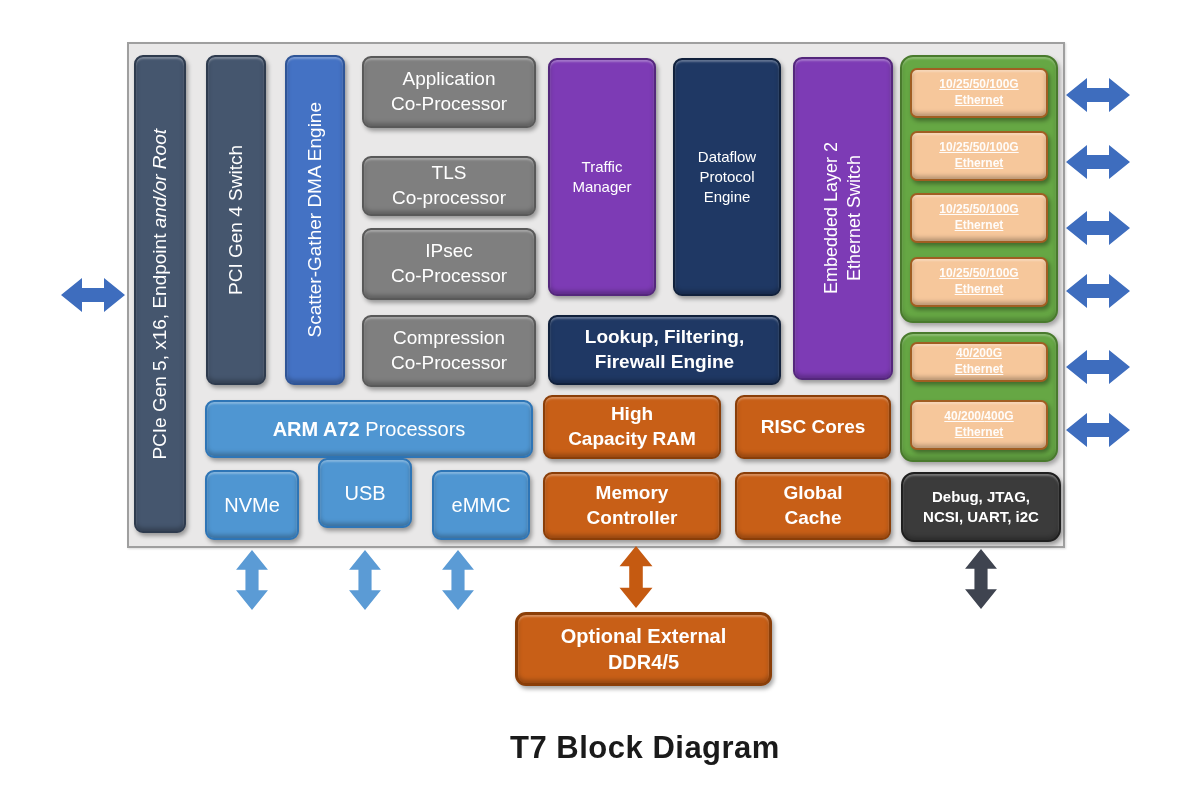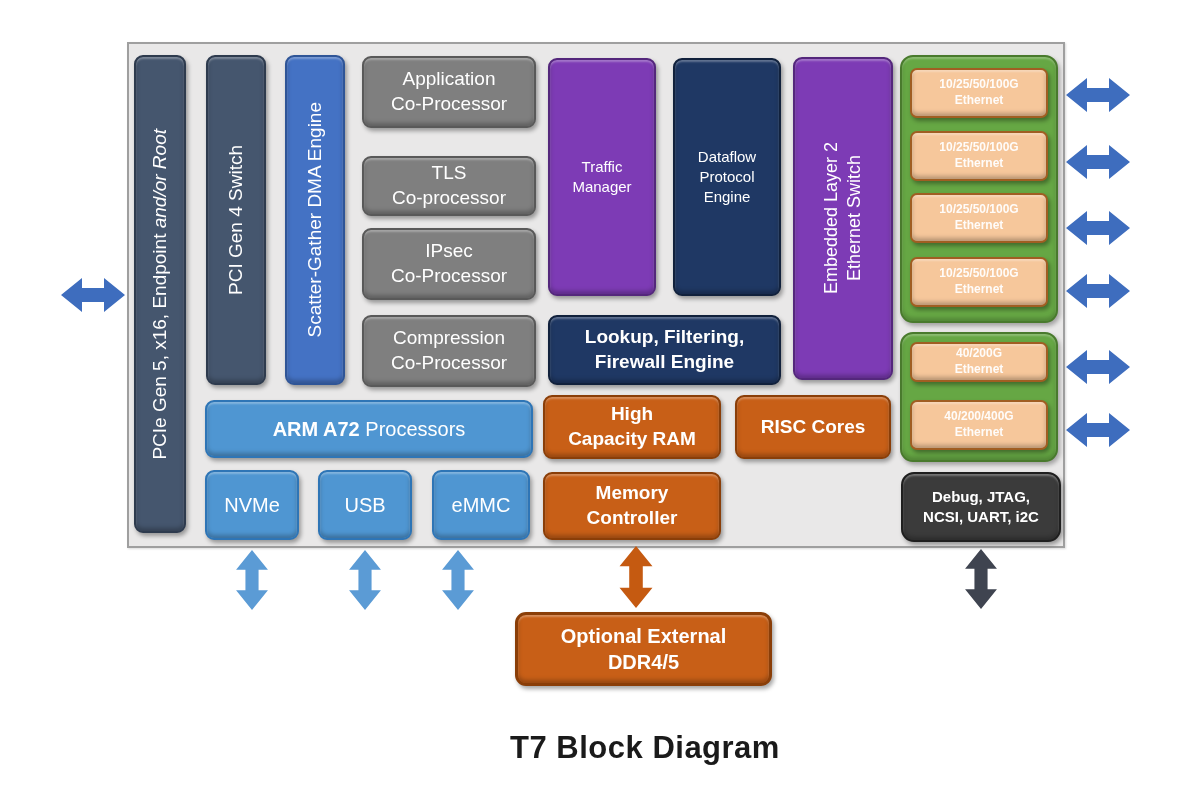--- a/index.html
+++ b/index.html
@@ -26,21 +26,21 @@
                inset 0 -3px 4px rgba(0,0,0,.2);
   }
   
   .c-slate {background:#45566e;border:2px solid #2e3b4e;}
   .c-blue  {background:#4472c4;border:2px solid #2f5597;}
   .c-ltblue{background:#4f96d2;border:2px solid #2e75b6;}
   .c-gray  {background:#7f7f7f;border:2px solid #595959;}
   .c-purple{background:#7d3bb5;border:2px solid #54277c;}
   .c-navy  {background:#1f3864;border:2px solid #11213c;}
   .c-orange{background:#c85f17;border:2px solid #8a3e08;}
-  .c-peach {background:#f6c79b;border:2px solid #a05e22;border-radius:7px;}
+  .c-peach {background:#f6c79b;border:2px solid #a05e22;border-radius:7px;text-decoration:underline;}
   .c-green {background:#66a744;border:2px solid #497a2d;}
   .c-dark  {background:#3b3b3b;border:2px solid #1f1f1f;border-radius:13px;}
   
   .vtext{writing-mode:vertical-rl;transform:rotate(180deg);white-space:nowrap;}
   .vline{display:block;}
   .line{display:block;}
   .f15{font-size:15px;line-height:1.35;}
   .f18{font-size:18px;line-height:1.3;}
   .f19{font-size:19px;line-height:1.3;}
   .f20{font-size:20px;line-height:1.3;}
@@ -174,21 +174,21 @@
       </span>
   </div>
 
   <div class="blk c-ltblue f20" style="left:205px;top:400px;width:328px;height:58px">
     <span><span class="bold">ARM A72</span><span class="norm"> Processors</span></span>
   </div>
 
   <div class="blk c-ltblue f20" style="left:205px;top:470px;width:94px;height:70px">
     <span>NVMe</span>
   </div>
-  <div class="blk c-ltblue f20" style="left:318px;top:470px;width:94px;height:70px">
+  <div class="blk c-ltblue f20" style="left:318px;top:458px;width:94px;height:70px">
     <span>USB</span>
   </div>
   <div class="blk c-ltblue f20" style="left:432px;top:470px;width:98px;height:70px">
     <span>eMMC</span>
   </div>
 
   <div class="blk c-orange f19 bold" style="left:543px;top:395px;width:178px;height:64px">
     <span>
         <span class="line">High</span>
         <span class="line">Capacity RAM</span>
@@ -196,20 +196,26 @@
   </div>
   <div class="blk c-orange f19 bold" style="left:735px;top:395px;width:156px;height:64px">
     <span>RISC Cores</span>
   </div>
   <div class="blk c-orange f19 bold" style="left:543px;top:472px;width:178px;height:68px">
     <span>
         <span class="line">Memory</span>
         <span class="line">Controller</span>
       </span>
   </div>
+  <div class="blk c-orange f19 bold" style="left:735px;top:472px;width:156px;height:68px">
+    <span>
+        <span class="line">Global</span>
+        <span class="line">Cache</span>
+      </span>
+  </div>
 
   <div class="blk c-orange ddr-border f20 bold" style="left:515px;top:612px;width:257px;height:74px">
     <span>
         <span class="line">Optional External</span>
         <span class="line">DDR4/5</span>
       </span>
   </div>
 
   <div class="arrow a-blue" style="left:60px;top:275px">
     <svg viewBox="0 0 64 40" width="66" height="40">

